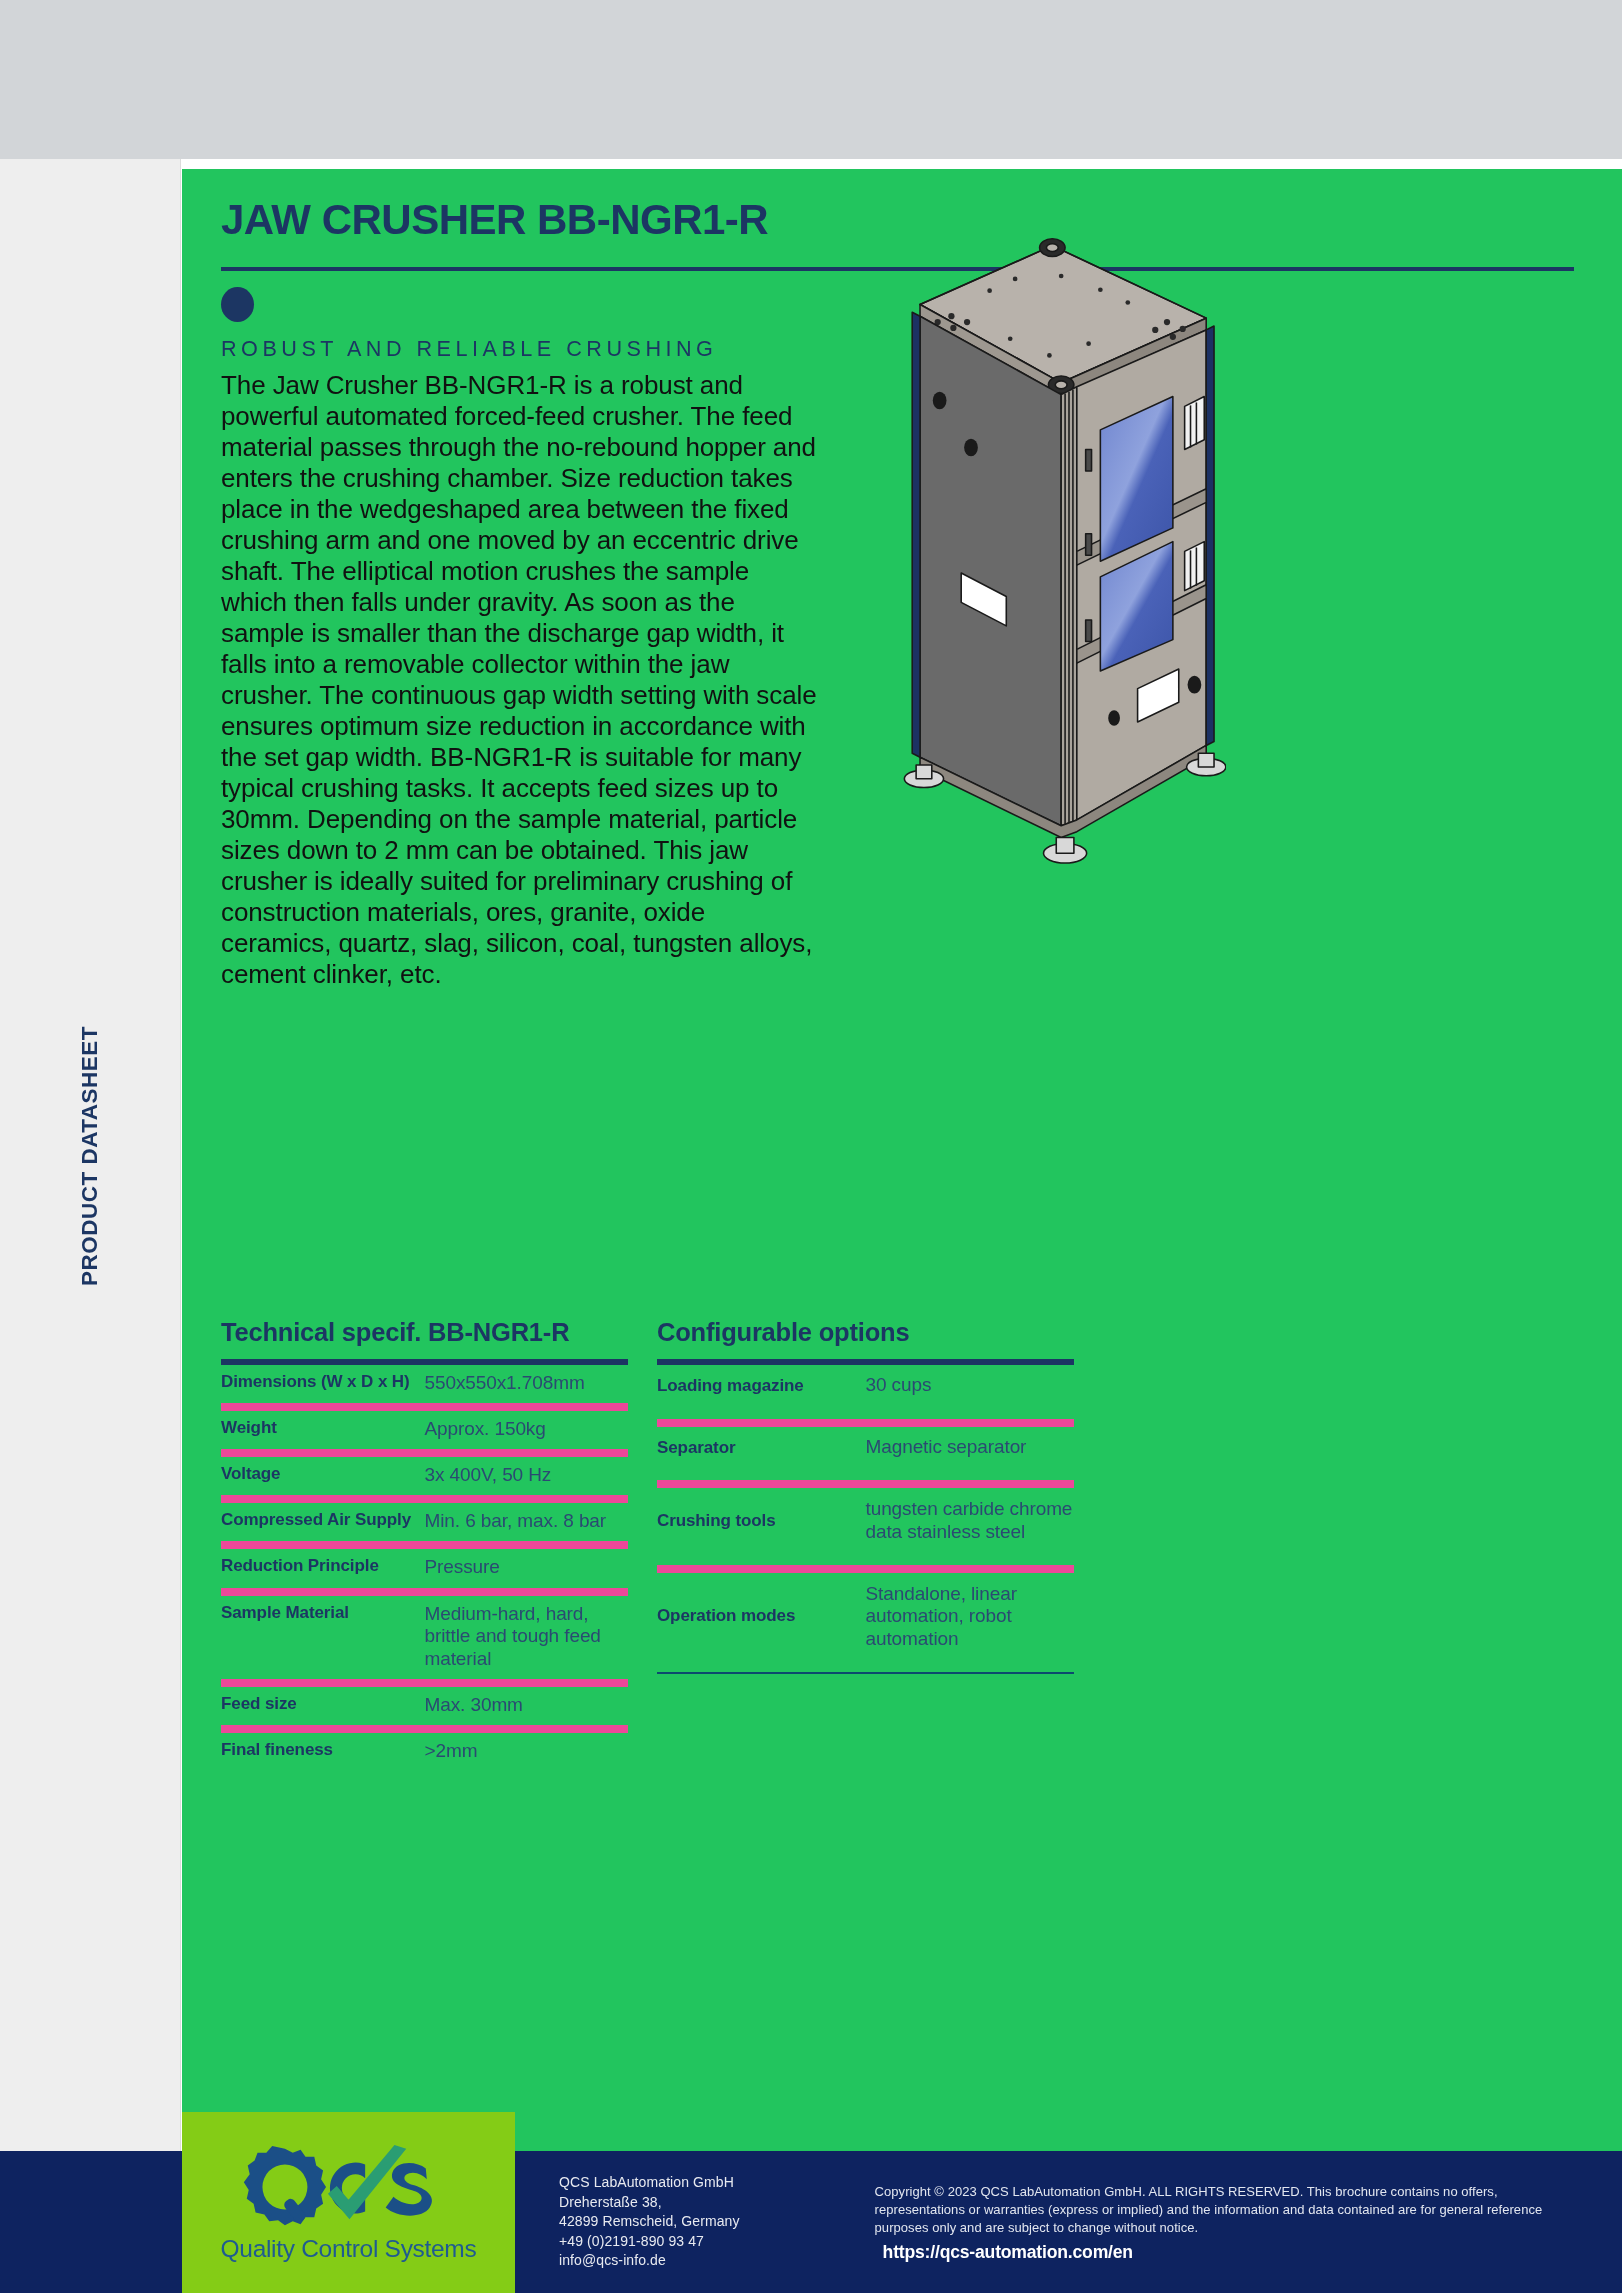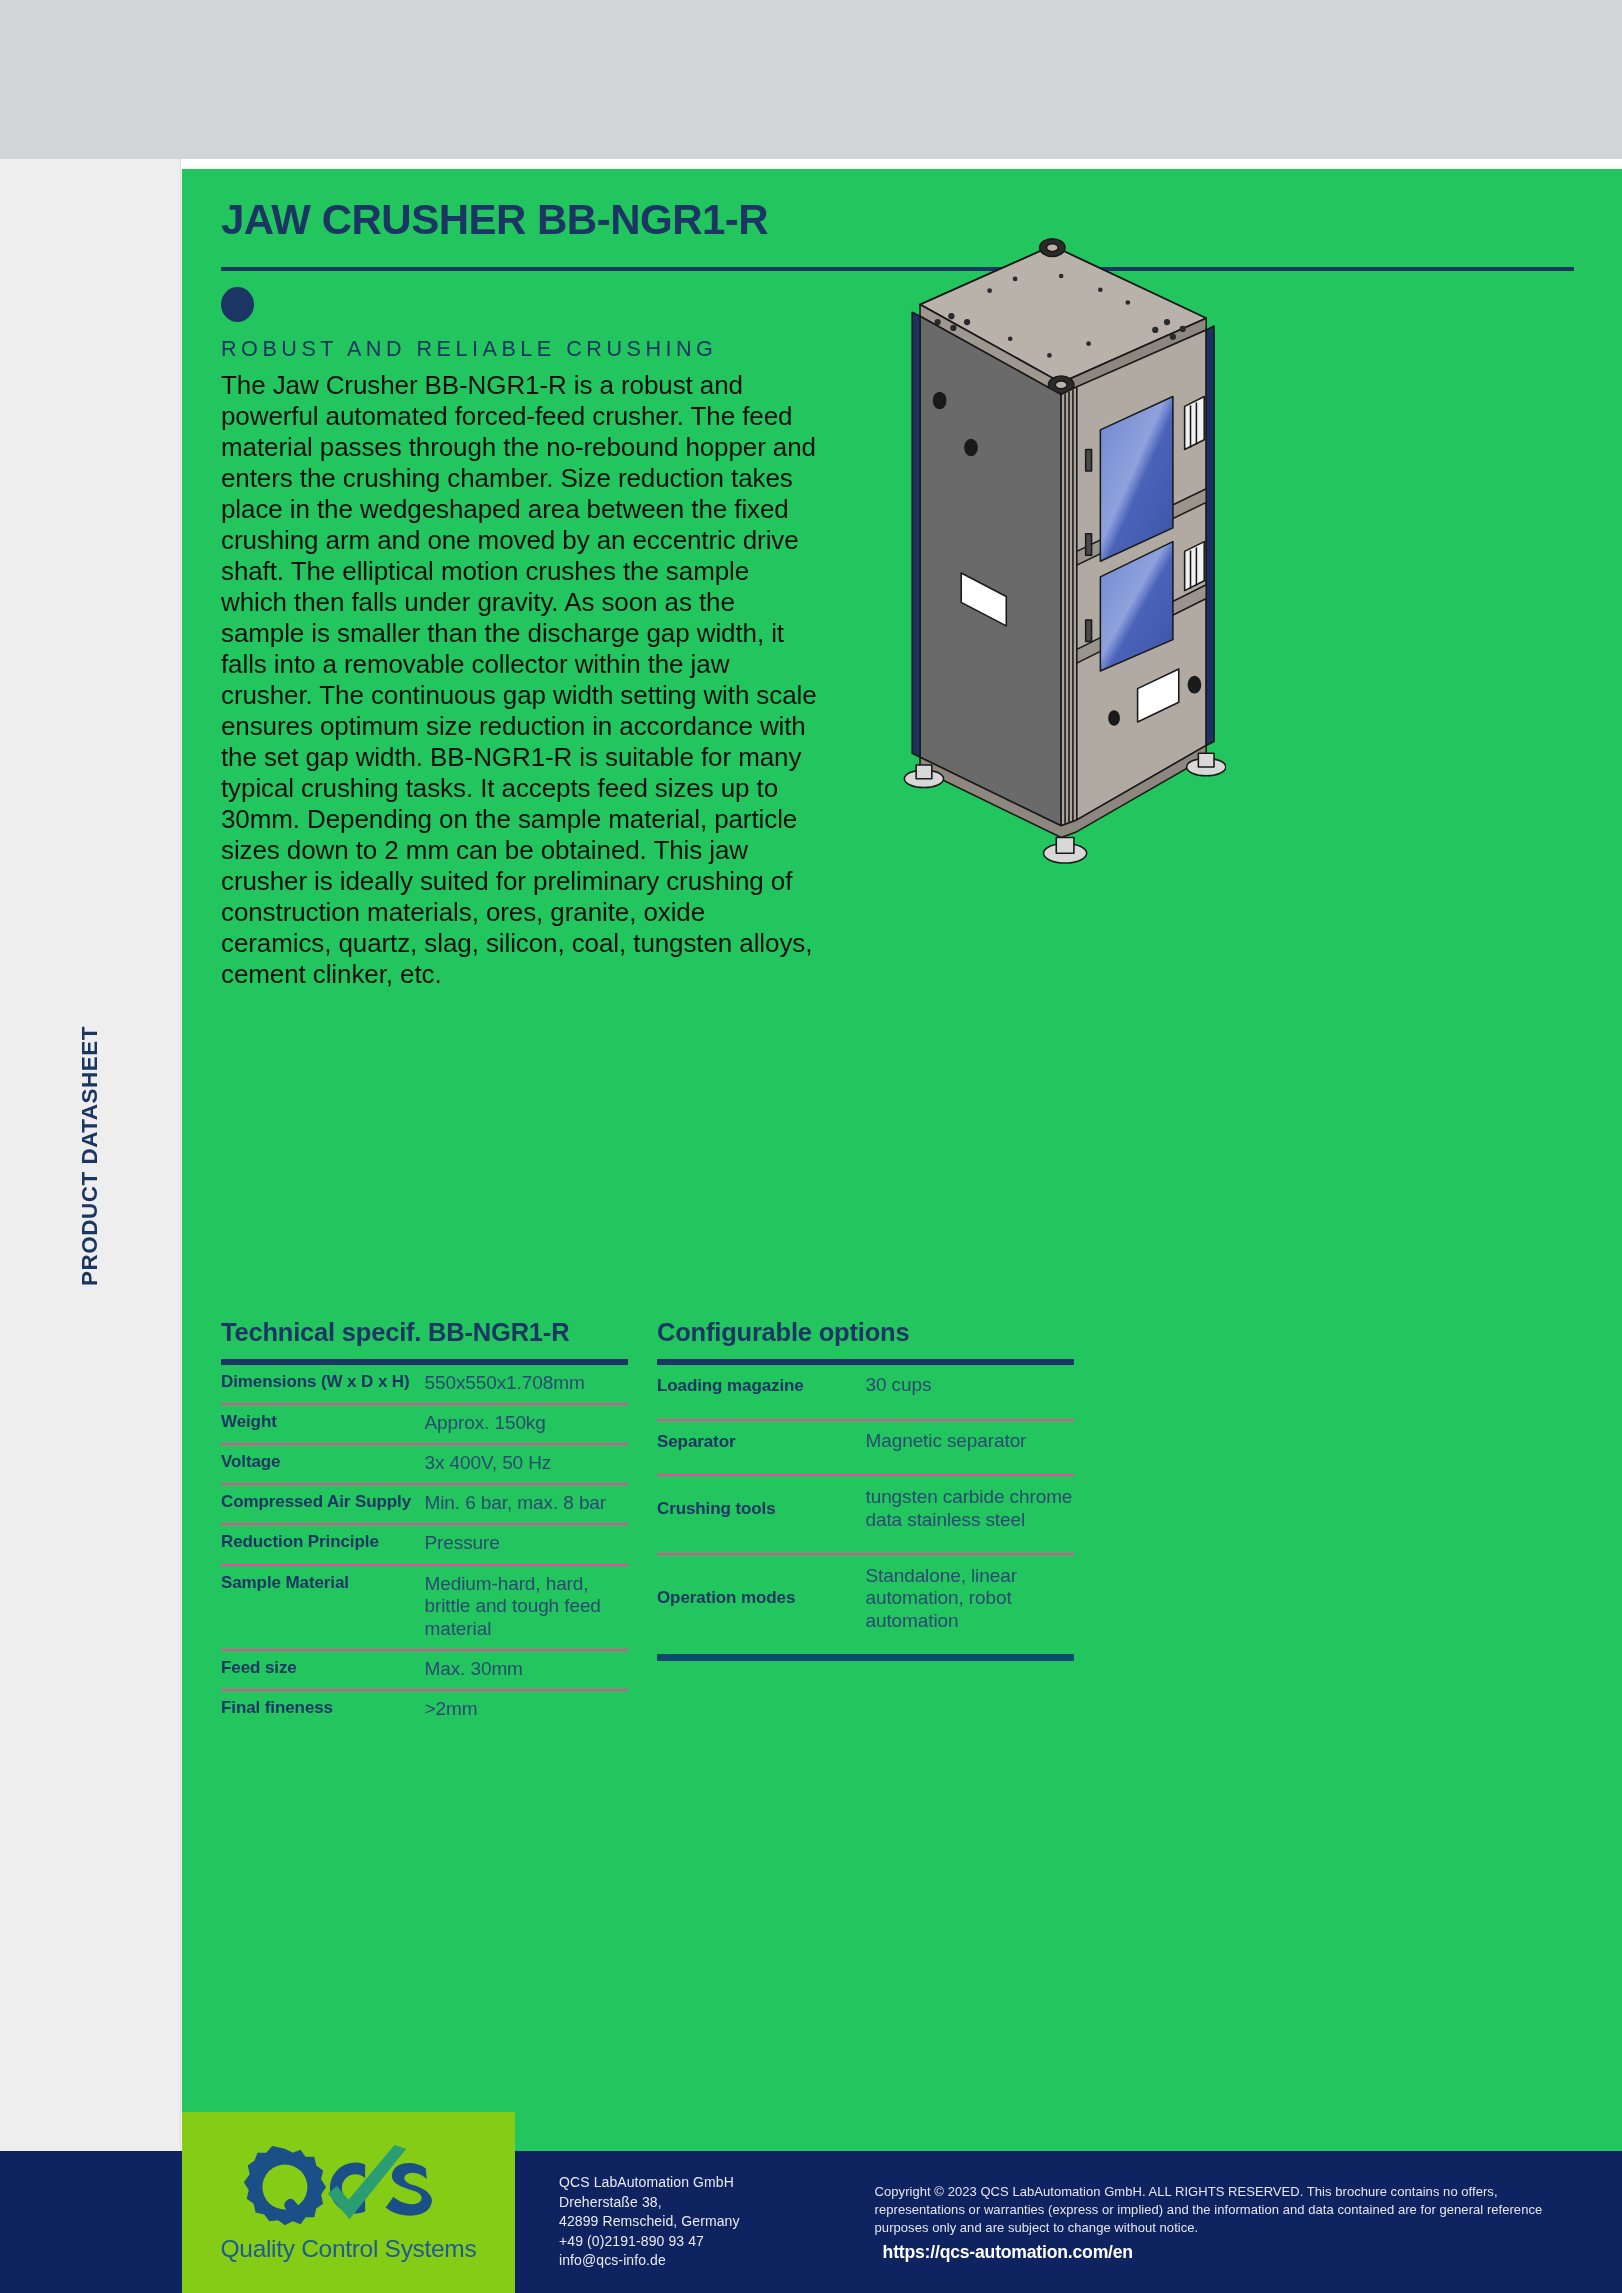--- a/index.html
+++ b/index.html
@@ -142,42 +142,42 @@
     margin-bottom: 0;
   }
 
   table.spec {
     width: 100%;
     border-collapse: collapse;
   }
   table.spec td {
     vertical-align: top;
     padding: 6.9px 0 8.8px 0;
-    border-bottom: 2px solid #ec4899;
+    border-bottom: 8px solid #ec4899;
   }
   table.spec tr:last-child td { border-bottom: none; }
   td.k {
     width: 50%;
     font-size: 17px;
     font-weight: bold;
     color: #1c3663;
     padding-right: 7.8px;
     letter-spacing: -0.1px;
   }
   td.v {
     width: 50%;
     font-size: 19px;
     color: #2b4a72;
     line-height: 22.5px;
     letter-spacing: -0.1px;
   }
   
   table.spec.opts td { padding: 9.8px 0 21.6px 0; }
   table.spec.opts td.k { vertical-align: middle; }
-  table.spec.opts tr:last-child td { border-bottom: 7px solid #0c4a6e; }
+  table.spec.opts tr:last-child td { border-bottom: 2px solid #0c4a6e; }
 
   
   .footer {
     position: absolute;
     left: 0; top: 2151px;
     width: 1488px;
     height: 142px;
   }
   .footer-left-block {
     position: absolute;

